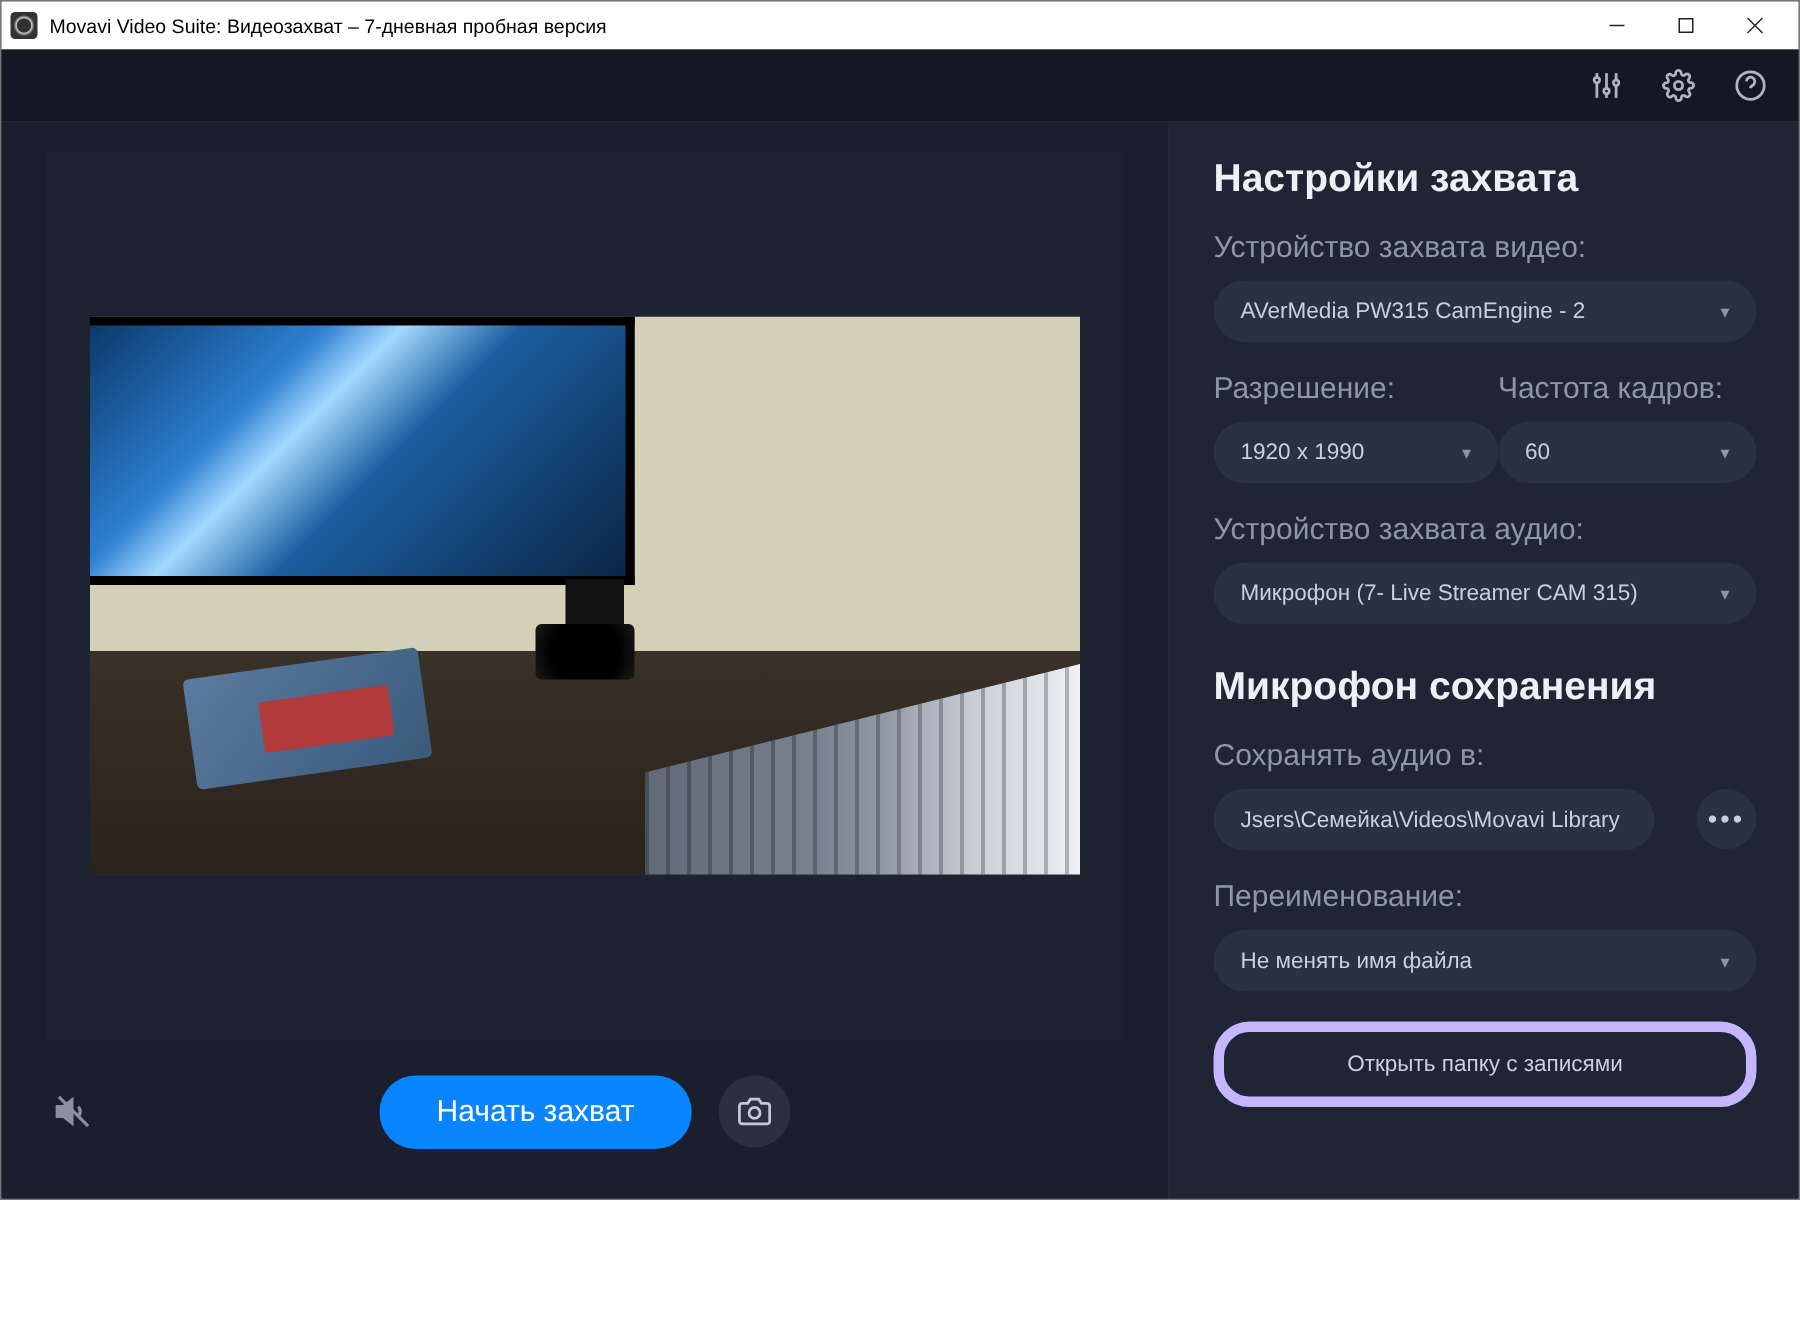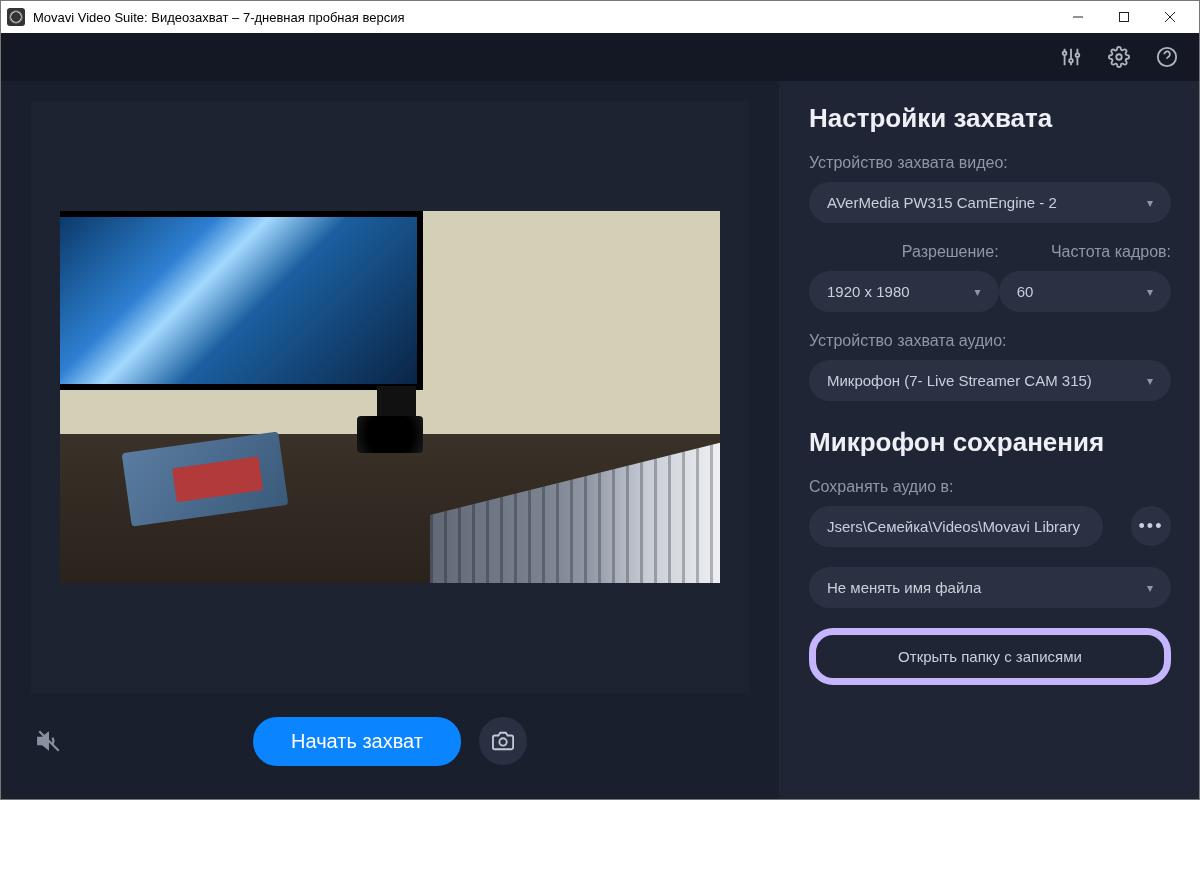--- a/index.html
+++ b/index.html
@@ -26,24 +26,24 @@
 .camera-obj { position:absolute; left:45%; top:55%; width:10%; height:10%; background:radial-gradient(circle,#000 60%,#1a1a1a 100%); border-radius:4px;}
 .packet { position:absolute; left:10%; top:62%; width:24%; height:20%; background:linear-gradient(135deg,#5a7ca0,#3a5a7a); border-radius:4px; transform:rotate(-8deg);}
 .packet::after{content:"";position:absolute;left:30%;top:30%;width:55%;height:45%;background:#b23a3a;border-radius:2px;}
 .controls-row { height:60px; display:flex; align-items:center; position:relative; margin-top:18px; }
 .mute-btn { position:absolute; left:0; width:36px; height:36px; display:flex; align-items:center; justify-content:center; cursor:pointer; color:#8a90a0; }
 .center-controls { position:absolute; left:50%; transform:translateX(-50%); display:flex; align-items:center; gap:18px; }
 .start-btn { background:#0a84ff; color:#fff; border:none; border-radius:24px; padding:13px 38px; font-size:20px; font-weight:500; cursor:pointer; }
 .snapshot-btn { width:48px; height:48px; background:#2a3042; border-radius:50%; display:flex; align-items:center; justify-content:center; cursor:pointer; color:#c4c9d6; }
 .settings-pane { width:420px; background:#1f2535; color:#c9cfdb; padding:22px 28px 22px 30px; overflow-y:auto; position:relative; }
 .settings-pane h2 { font-size:26px; font-weight:600; color:#eef0f5; margin-bottom:20px; }
-.label { font-size:16px; color:#8f96a6; margin-bottom:10px; }
+.label { font-size:20px; color:#8f96a6; margin-bottom:10px; }
 .select { background:#2a3142; border-radius:22px; padding:12px 18px; font-size:15px; color:#c9cfdb; display:flex; align-items:center; justify-content:space-between; cursor:pointer; margin-bottom:20px; }
 .select .chev { color:#8f96a6; font-size:12px; }
-.row2 { display:flex; margin-bottom:0;text-align:right; }
+.row2 { display:flex; margin-bottom:0; }
 .row2 .col { flex:1; }
 .row2 .col:first-child { flex:1.1; }
 .path-row { display:flex; align-items:flex-start; gap:28px; margin-bottom:20px;}
 .path-box { flex:1; background:#2a3142; border-radius:22px; padding:12px 18px; font-size:15px; color:#c9cfdb; white-space:nowrap; overflow:hidden; text-overflow:ellipsis; cursor:pointer;}
 .more-btn { width:40px; height:40px; background:#2a3142; border-radius:50%; display:flex; align-items:center; justify-content:center; cursor:pointer; color:#c9cfdb; font-size:18px; letter-spacing:2px;}
 .open-folder-btn { width:100%; background:transparent; border:7px solid #c4b5fd; color:#c9cfdb; border-radius:24px; padding:13px 0; font-size:15px; cursor:pointer; }
 .section-gap{height:6px;}
 </style>
 </head>
 <body>
@@ -143,21 +143,21 @@
       <div class="label">Устройство захвата видео:</div>
       <div class="select">
         <span>AVerMedia PW315 CamEngine - 2</span>
         <span class="chev">▾</span>
       </div>
 
       <div class="row2">
         <div class="col">
           <div class="label">Разрешение:</div>
           <div class="select">
-            <span>1920 x 1980</span>
+            <span>1920 x 1990</span>
             <span class="chev">▾</span>
           </div>
         </div>
         <div class="col">
           <div class="label">Частота кадров:</div>
           <div class="select">
             <span>60</span>
             <span class="chev">▾</span>
           </div>
         </div>
@@ -173,20 +173,21 @@
       <h2>Микрофон сохранения</h2>
 
       <div class="label">Сохранять аудио в:</div>
       <div class="path-row">
         <div class="path-box">Jsers\Семейка\Videos\Movavi Library</div>
         <div class="more-btn">
             <span>•••</span>
           </div>
       </div>
 
+      <div class="label">Переименование:</div>
       <div class="select">
         <span>Не менять имя файла</span>
         <span class="chev">▾</span>
       </div>
 
       <button class="open-folder-btn">Открыть папку с записями</button>
     </div>
 
   </div>
 </div>

